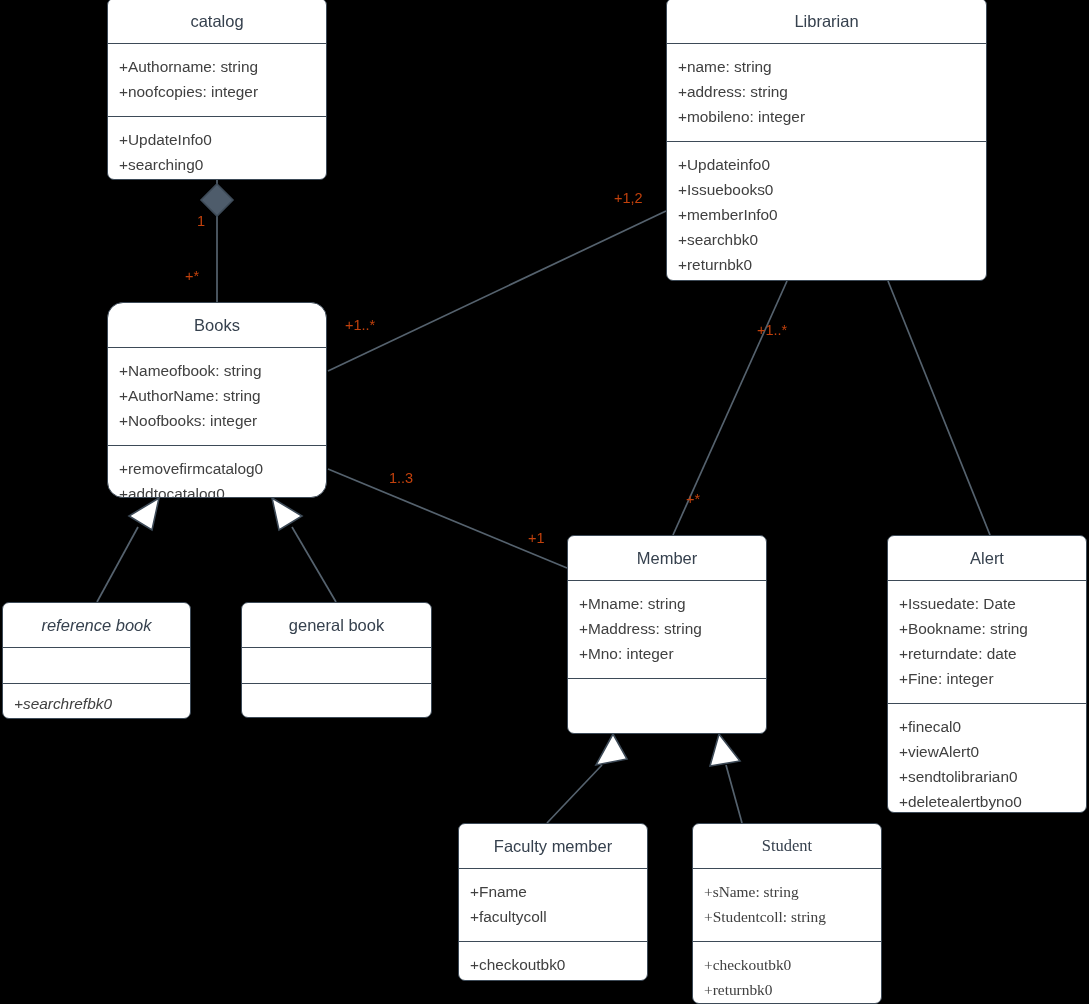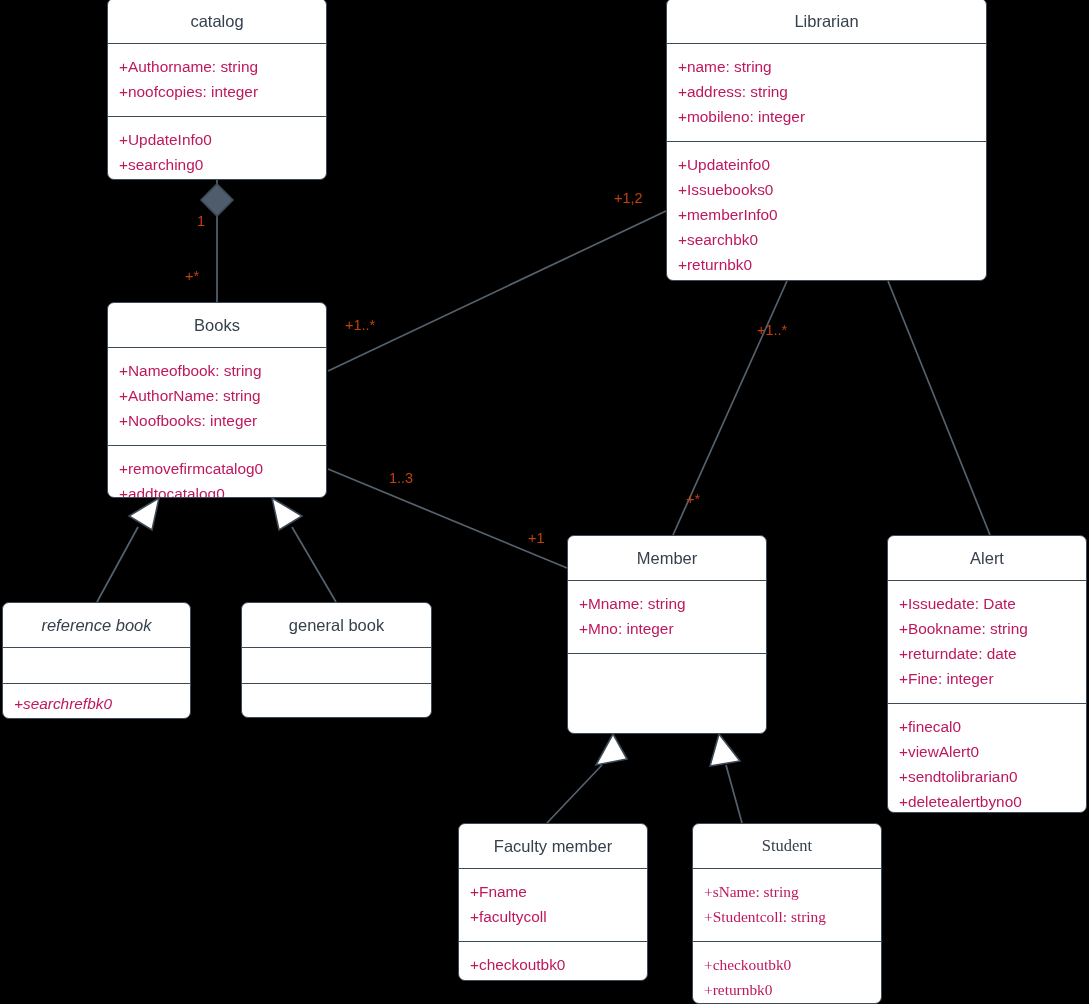--- a/index.html
+++ b/index.html
@@ -48,21 +48,21 @@
     border-top: 1.6px solid #3d4a57;
   }
   .cls-compartment {
     padding: 11px 0 11px 11px;
     box-sizing: border-box;
   }
   .cls-compartment.empty {
     padding: 0;
   }
   .cls-compartment .row {
-    color: #be185d;
+    color: #404040;
     font-size: 15.4px;
     line-height: 1.62;
     white-space: nowrap;
   }
   .edge-label {
     position: absolute;
     color: #c2410c;
     font-size: 14.5px;
     white-space: nowrap;
     z-index: 6;
@@ -151,21 +151,21 @@
     <div class="cls-sep"></div>
     <div class="cls-compartment">
       <div class="row">+Updateinfo0</div>
       <div class="row">+Issuebooks0</div>
       <div class="row">+memberInfo0</div>
       <div class="row">+searchbk0</div>
       <div class="row">+returnbk0</div>
     </div>
   </div>
 
-  <div class="uml-class" style="left:107px; top:302px; width:220px; height:196px;">
+  <div class="uml-class" style="left:107px; top:302px; width:220px; height:196px;border-radius:16px;">
     <div class="cls-name">Books</div>
     <div class="cls-sep"></div>
     <div class="cls-compartment">
       <div class="row">+Nameofbook: string</div>
       <div class="row">+AuthorName: string</div>
       <div class="row">+Noofbooks: integer</div>
     </div>
     <div class="cls-sep"></div>
     <div class="cls-compartment">
       <div class="row">+removefirmcatalog0</div>
@@ -189,20 +189,21 @@
     <div class="cls-compartment empty" style="height:35px;"></div>
     <div class="cls-sep"></div>
     <div class="cls-compartment empty" style="height:33px;"></div>
   </div>
 
   <div class="uml-class" style="left:567px; top:535px; width:200px; height:199px;">
     <div class="cls-name">Member</div>
     <div class="cls-sep"></div>
     <div class="cls-compartment">
       <div class="row">+Mname: string</div>
+      <div class="row">+Maddress: string</div>
       <div class="row">+Mno: integer</div>
     </div>
     <div class="cls-sep"></div>
   </div>
 
   <div class="uml-class" style="left:887px; top:535px; width:200px; height:278px;">
     <div class="cls-name">Alert</div>
     <div class="cls-sep"></div>
     <div class="cls-compartment">
       <div class="row">+Issuedate: Date</div>

